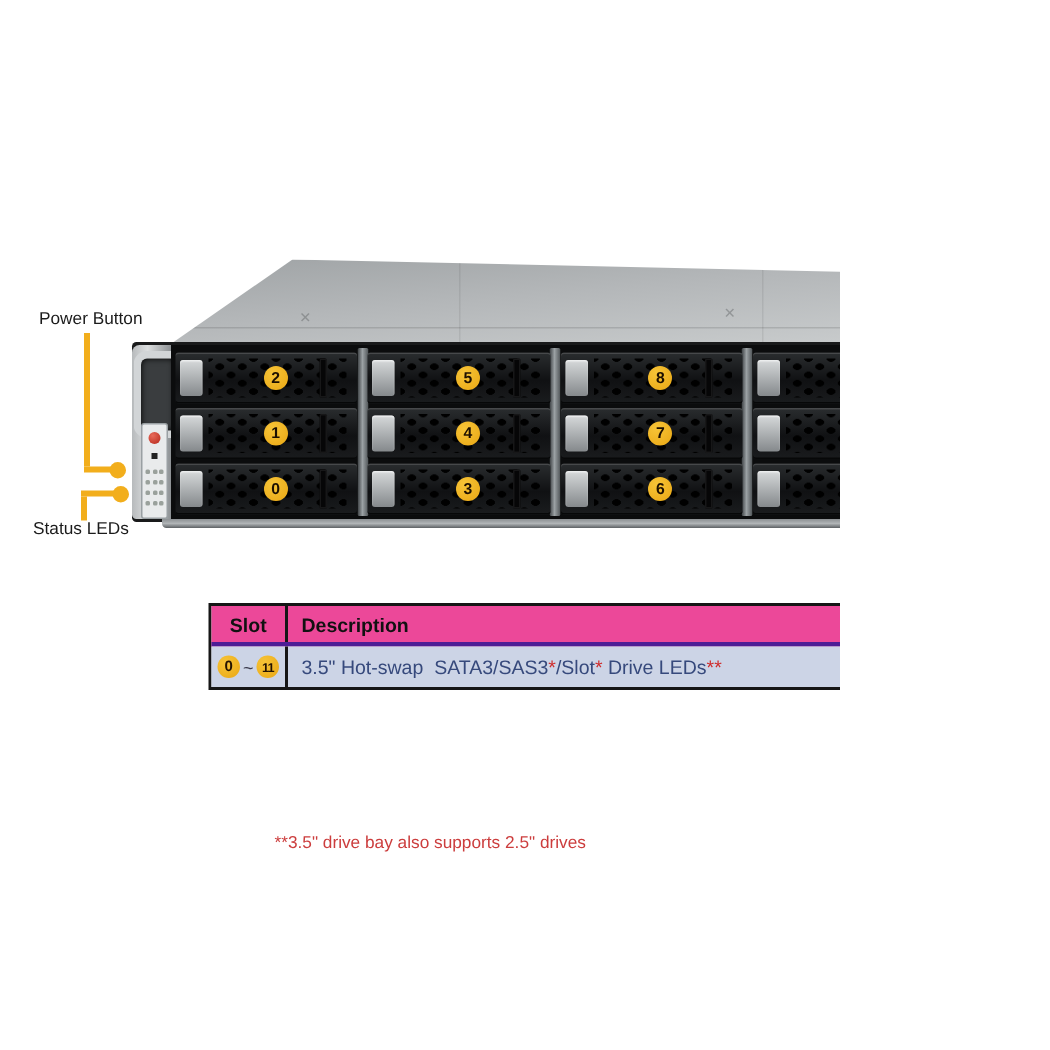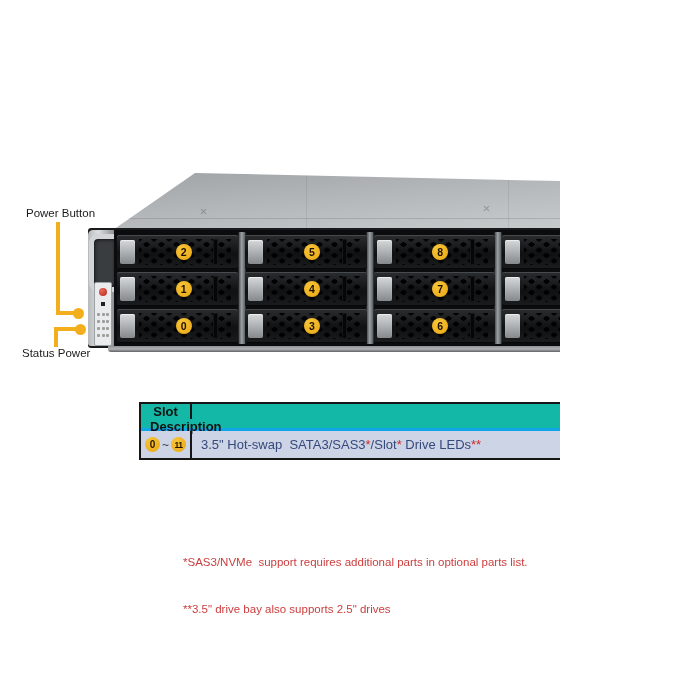--- a/index.html
+++ b/index.html
@@ -69,21 +69,21 @@
     background:radial-gradient(circle at 35% 30%,#f7c437,#e9a714);
     color:#1c0f00;font-weight:bold;font-size:10.5px;
     display:flex;align-items:center;justify-content:center;}
   .disc.sm{font-size:9px;letter-spacing:-.6px;}
   .bottom-lip{position:absolute;left:20px;top:176px;width:540px;height:6px;
     background:linear-gradient(180deg,#8c9093,#b0b4b6 50%,#5d6164);border-radius:0 0 3px 3px;}
 
   
   .spec-table{position:absolute;left:139px;top:402px;width:439px;border:2px solid #161616;box-sizing:border-box;}
   .t-row{display:flex;}
-  .t-head{height:24px;background:#14b8a6;border-bottom:3px solid #0ea5e9;flex-direction:column;}
+  .t-head{height:24px;background:#ec4899;border-bottom:3px solid #4c1d95;}
   .t-data{height:27px;background:#ccd4e6;}
   .t-slot{width:51px;flex:none;border-right:2px solid #161616;box-sizing:border-box;
     display:flex;align-items:center;justify-content:center;gap:2px;}
   .t-desc{flex:1;display:flex;align-items:center;padding-left:9px;}
   .t-head .t-slot,.t-head .t-desc{font-weight:bold;font-size:13px;color:#111;}
   .t-data .t-desc{font-size:13px;white-space:pre;}
   .disc-tbl{width:15px;height:15px;border-radius:50%;flex:none;
     background:radial-gradient(circle at 35% 30%,#f7c437,#e9a714);
     color:#241300;font-weight:bold;font-size:10px;
     display:flex;align-items:center;justify-content:center;}
@@ -99,21 +99,21 @@
 </head>
 <body>
 
 <div class="canvas">
 
   <div class="label" style="left:26px;top:207px;">Power Button</div>
   <div class="callout-line" style="left:56px;top:222px;width:4px;height:89px;"></div>
   <div class="callout-line" style="left:56px;top:311px;width:20px;height:4px;"></div>
   <div class="callout-dot" style="left:73px;top:308px;"></div>
 
-  <div class="label" style="left:22px;top:347px;">Status Power</div>
+  <div class="label" style="left:22px;top:347px;">Status LEDs</div>
   <div class="callout-line" style="left:54px;top:327px;width:22px;height:4px;"></div>
   <div class="callout-dot" style="left:75px;top:324px;"></div>
   <div class="callout-line" style="left:54px;top:331px;width:4px;height:16px;"></div>
 
   <div class="server">
     <div class="top-face">
       <div class="seam-h"></div>
       <div class="seam-v1"></div>
       <div class="seam-v2"></div>
       <div class="lid-mark" style="left:112px;top:38px;"></div>
@@ -248,17 +248,16 @@
         <span class="tilde">~</span>
         <span class="disc-tbl sm">11</span>
       </div>
       <div class="t-desc">
         <span class="blue">3.5" Hot-swap  SATA3/SAS3</span><span class="red">*</span><span class="blue">/Slot</span><span class="red">*</span><span class="blue"> Drive LEDs</span><span class="red">**</span>
       </div>
     </div>
   </div>
 
   <div class="red-notes">
-    <div>*SAS3/NVMe  support requires additional parts in optional parts list.</div>
     <div>**3.5" drive bay also supports 2.5" drives</div>
   </div>
 
 </div>
 
 </body></html>

